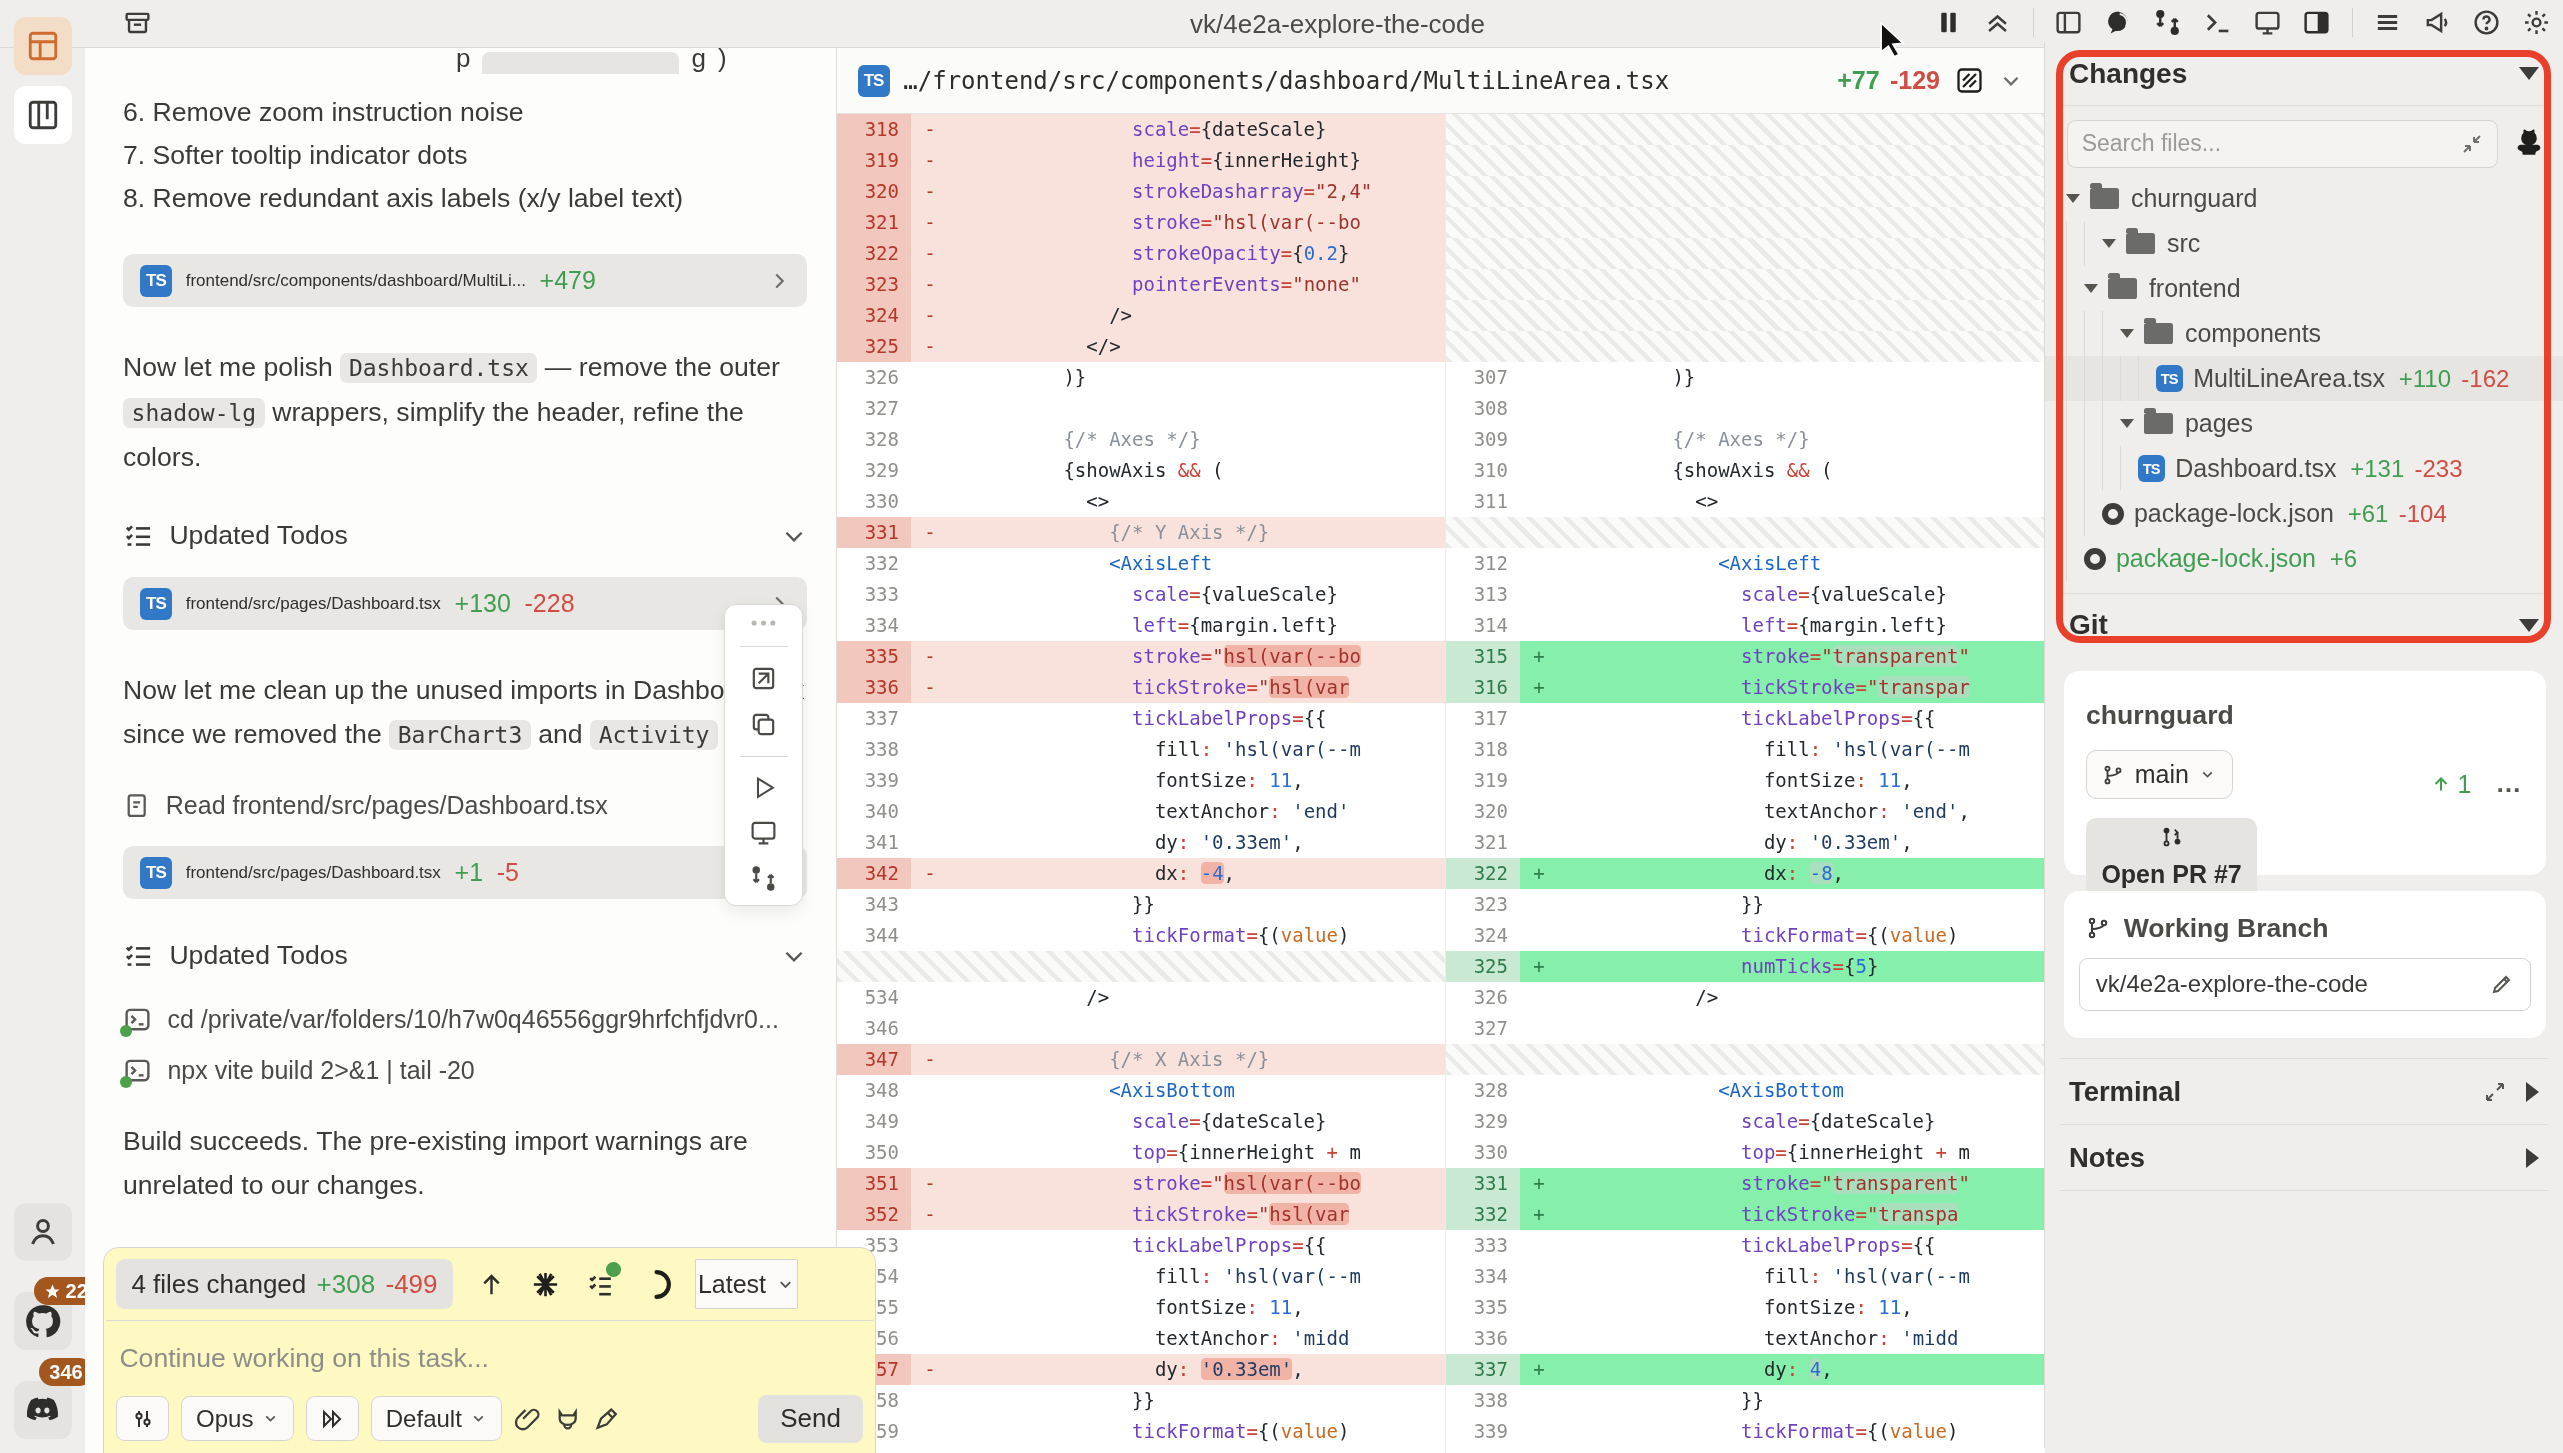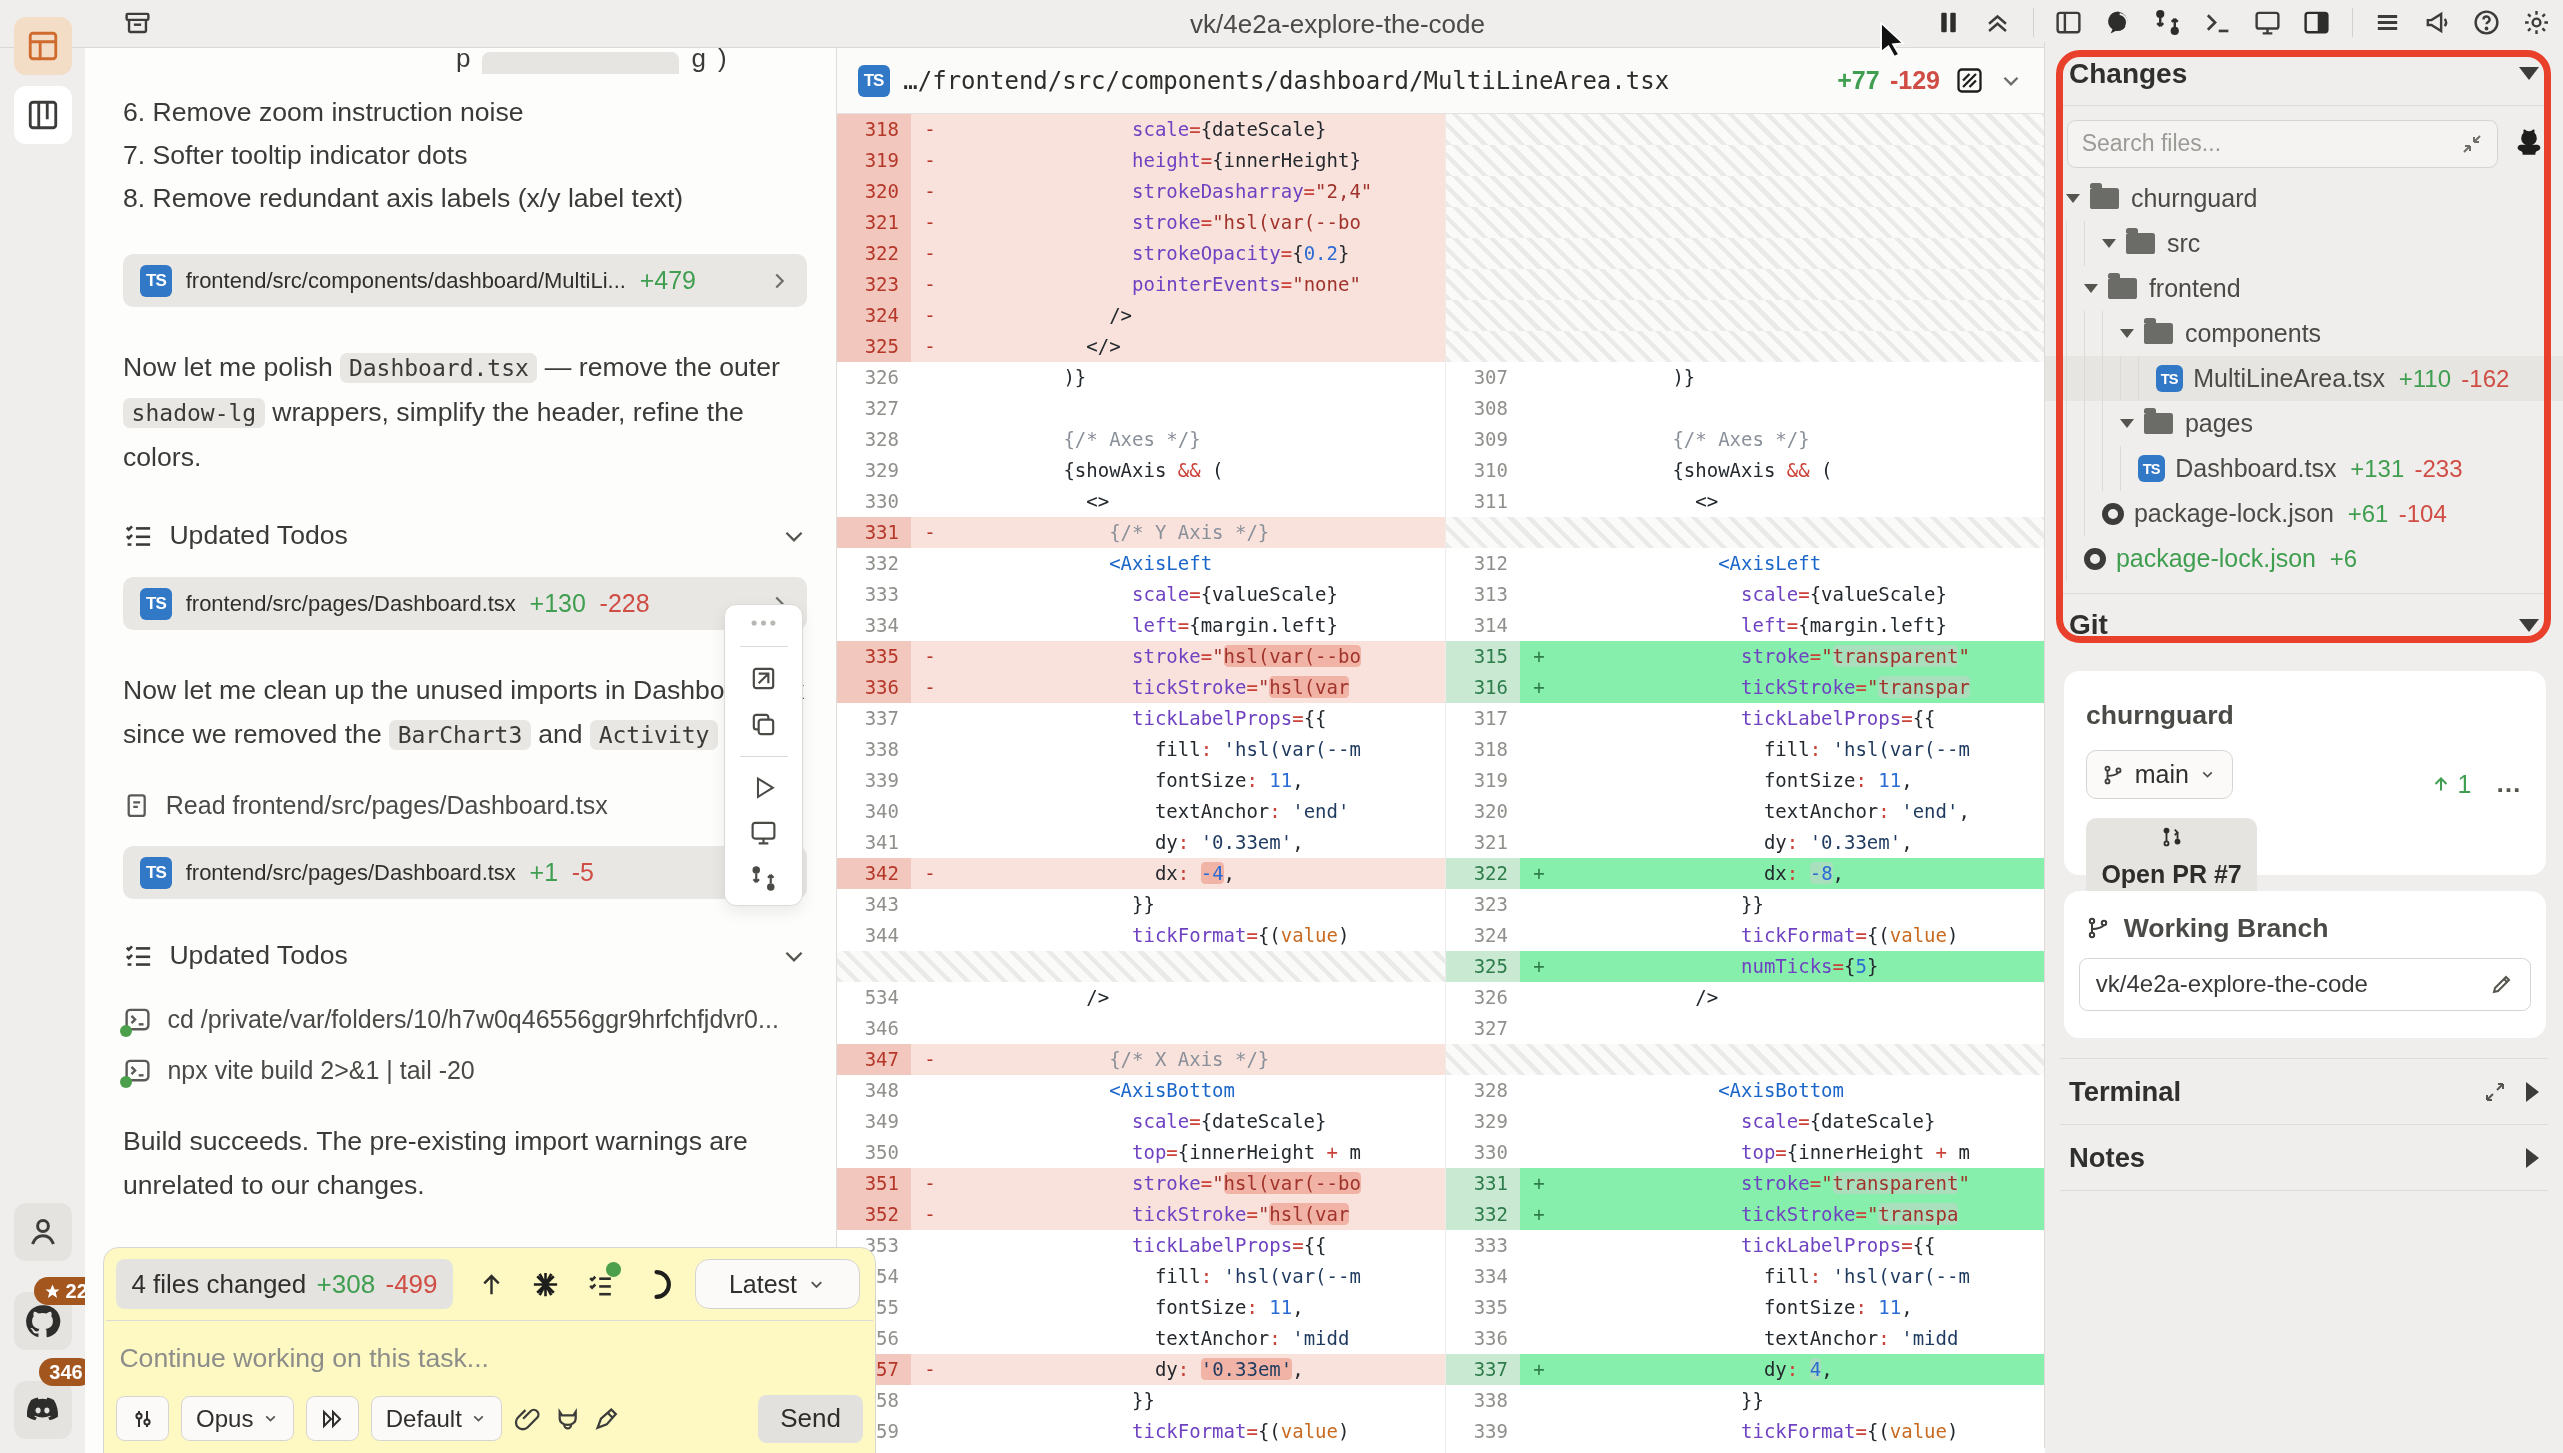--- a/index.html
+++ b/index.html
@@ -18,41 +18,41 @@
   .rail-btn{position:absolute;left:13.7px;width:58px;height:58px;border-radius:12px;display:flex;align-items:center;justify-content:center;}
   .badge{position:absolute;background:#a4561f;color:#fff;font-size:20px;font-weight:bold;border-radius:19px;padding:2.6px 10.3px;display:flex;align-items:center;gap:4.3px;white-space:nowrap;}
   
   #chat{position:absolute;left:85px;top:48px;width:752px;height:1406px;background:#fdfdfc;border-right:0.9px solid #e0deda;overflow:hidden;}
   #chat-inner{padding:0 29px 0 38px;}
   .clip-row{height:26px;overflow:hidden;display:flex;align-items:flex-end;gap:12px;color:#3a3a38;font-size:26px;padding-left:333px;}
   .clip-chip{width:197px;height:29px;background:#e7e5e2;border-radius:7.7px;margin-bottom:-6.9px;}
   .todo-line{font-size:26.6px;line-height:43px;color:#3a3a38;}
   .file-chip{margin-top:34px;height:53px;background:#e9e7e4;border-radius:10.3px;display:flex;align-items:center;gap:13.7px;padding:0 17px;}
   .ts-badge{width:32px;height:32px;background:#3178c6;color:#fff;border-radius:6px;display:flex;align-items:center;justify-content:center;font-size:17px;font-weight:bold;letter-spacing:-0.9px;flex:none;}
-  .chip-path{font-size:22px;color:#2f2f2d;white-space:nowrap;overflow:hidden;}
+  .chip-path{font-size:17px;color:#2f2f2d;white-space:nowrap;overflow:hidden;}
   .plus{color:#3f9e50;}
   .minus{color:#cf4d44;}
   .chip-count{font-size:25px;white-space:nowrap;}
   .chip-arrow{margin-left:auto;color:#6d6d6a;flex:none;}
   .para{margin-top:38px;font-size:26.6px;line-height:44px;color:#3a3a38;width:694px;}
   .icode{font-family:"DejaVu Sans Mono",monospace;font-size:23px;background:#e9e7e4;border-radius:6.9px;padding:1.7px 8.6px;}
   .sec-row{margin-top:41px;display:flex;align-items:center;gap:15.4px;color:#3a3a38;font-size:26.6px;}
   .sec-row .chev{margin-left:auto;color:#55554f;}
   .tool-row{margin-top:34px;display:flex;align-items:center;gap:15.4px;color:#4a4a46;font-size:25px;}
   .term-ic{position:relative;flex:none;}
   .term-dot{position:absolute;left:-3.4px;bottom:-3.4px;width:12px;height:12px;border-radius:50%;background:#4ca04c;}
   
   #float-tools{position:absolute;left:724px;top:604px;width:79px;background:#fff;border:0.9px solid #dcdad6;border-radius:12px;box-shadow:0 5.1px 15.4px rgba(0,0,0,.08);display:flex;flex-direction:column;align-items:center;padding:12px 0;gap:17px;z-index:5;}
   .ft-div{width:48px;height:0.9px;background:#dcdad6;}
   
   #composer{position:absolute;left:103px;top:1247px;width:773px;height:207px;background:#fef9c3;border:1.7px solid #d8d6d2;border-radius:15.4px 15.4px 0 0;z-index:6;}
   #status-row{display:flex;align-items:center;height:72px;padding:0 12px;}
   #status-chip{background:#e5e3e0;border-radius:8.6px;height:50px;display:flex;align-items:center;padding:0 15.4px;font-size:26px;gap:10.3px;white-space:nowrap;}
   .st-ic{margin-left:24px;color:#2d2d2b;}
-  #latest-btn{margin-left:22px;background:#fbfaf9;border:0.9px solid #d6d4d0;border-radius:14px;height:50px;display:flex;align-items:center;gap:10.3px;padding:0 33px;font-size:25px;color:#2f2f2d;}
+  #latest-btn{margin-left:22px;background:#fbfaf9;border:0.9px solid #d6d4d0;border-radius:1px;height:50px;display:flex;align-items:center;gap:10.3px;padding:0 2px;font-size:25px;color:#2f2f2d;}
   #composer-divider{height:0.9px;background:#dcdad8;margin:0 1.7px;}
   #composer-input{padding:22px 15.4px 0 15.4px;font-size:26.6px;color:#8d8d89;}
   #composer-bottom{position:absolute;left:12px;right:12px;bottom:10.3px;display:flex;align-items:center;gap:12px;}
   .cbtn{background:#fbfaf9;border:0.9px solid #d6d4d0;border-radius:8.6px;height:45px;display:flex;align-items:center;justify-content:center;gap:8.6px;padding:0 13.7px;font-size:24px;color:#2f2f2d;}
   .cic{color:#3c3c3a;}
   #send-btn{margin-left:auto;background:#e3e1dd;border-radius:8.6px;height:48px;display:flex;align-items:center;padding:0 22px;font-size:26px;color:#2d2d2b;}
   
   #diff{position:absolute;left:837px;top:48px;width:1208px;height:1406px;background:#fff;overflow:hidden;}
   #diff-header{height:66px;background:#fbfbfa;border-bottom:0.9px solid #e4e2de;display:flex;align-items:center;padding:0 20.6px;gap:13.7px;}
   #diff-path{font-family:"DejaVu Sans Mono",monospace;font-size:24px;color:#2d2d2b;white-space:nowrap;overflow:hidden;flex:1;}

